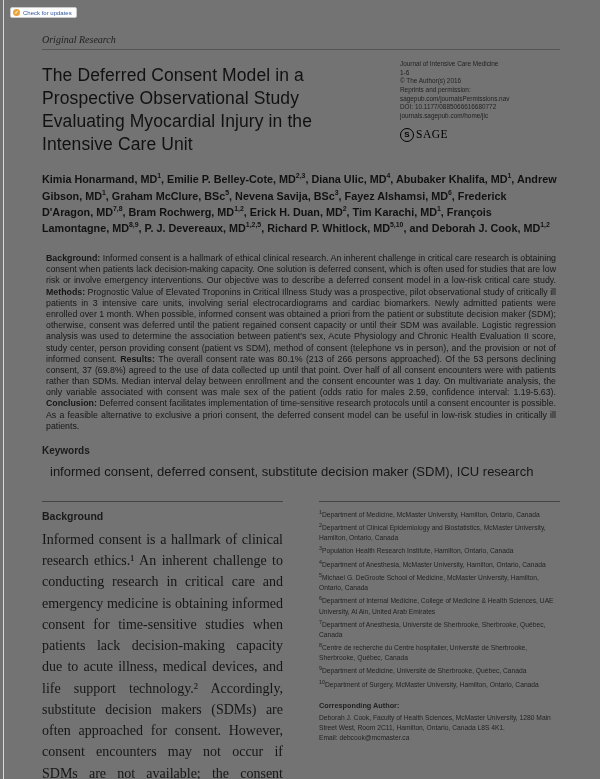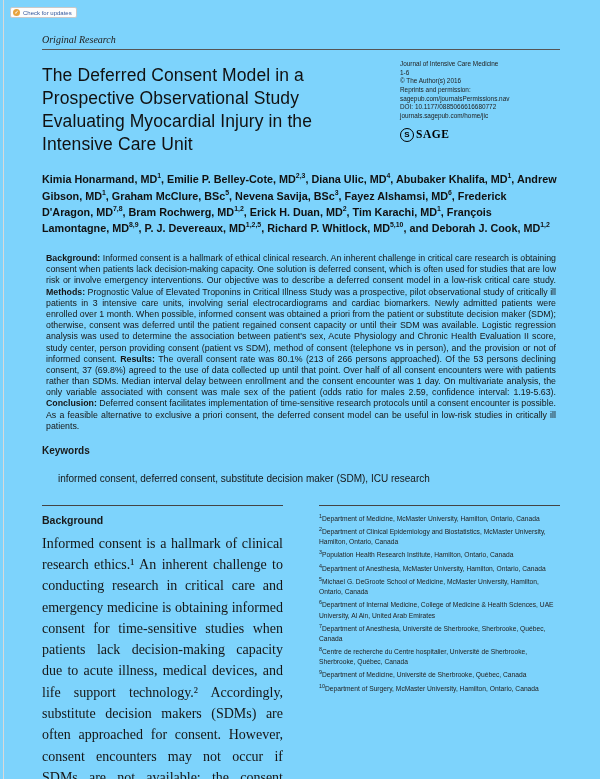--- a/index.html
+++ b/index.html
@@ -1,48 +1,48 @@
 <!DOCTYPE html>
 <html><head>
 <meta charset="utf-8">
 <style>
   html,body{margin:0;padding:0;background:#ffffff;}
-  .page{position:relative;width:600px;height:779px;background:#7dd3fc;box-sizing:border-box;
+  .page{position:relative;width:600px;height:779px;background:#737373;box-sizing:border-box;
         padding:34px 40px 16px 42px;font-family:"Liberation Sans",sans-serif;color:#1a1a1a;overflow:hidden;}
   .page-edge{position:absolute;left:3px;top:0;bottom:0;width:1px;background:#d9d9d9;}
 
   .updates-badge{position:absolute;top:7px;left:10px;display:inline-flex;align-items:center;gap:3px;
         border:1px solid #c9c9c9;border-radius:2px;padding:1px 4px 1px 2px;font-size:6px;
         color:#33589e;background:#fdfdfd;cursor:pointer;}
   .updates-badge .mark{width:7px;height:7px;border-radius:50%;background:#e8a33d;color:#fff;
         font-size:5px;line-height:7px;text-align:center;display:inline-block;font-weight:bold;}
 
   .article-type{font-family:"Liberation Serif",serif;font-style:italic;font-size:10px;color:#222;}
   .top-rule{border:none;border-top:1px solid #555;margin:4px 0 0 0;}
 
   .header-row{display:flex;margin-top:8px;}
   .title{flex:1;font-size:17.5px;font-weight:normal;line-height:1.32;margin:6px 16px 0 0;max-width:396px;letter-spacing:.1px;color:#111;}
   .journal-block{width:160px;font-size:6.4px;line-height:1.35;color:#222;padding-top:2px;}
   .journal-block .jline{white-space:nowrap;}
   .sage-logo{display:flex;align-items:center;margin-top:7px;}
   .sage-circle{display:inline-flex;width:12px;height:12px;border:1.4px solid #000;border-radius:50%;
         align-items:center;justify-content:center;font-weight:bold;font-size:8px;color:#000;}
-  .sage-word{font-family:"Liberation Serif",serif;font-weight:bold;font-size:11.5px;letter-spacing:.5px;margin-left:2px;color:#000;}
+  .sage-word{font-family:"Liberation Serif",serif;font-weight:normal;font-size:11.5px;letter-spacing:.5px;margin-left:2px;color:#000;}
 
   .authors{margin-top:15px;font-size:10.8px;font-weight:bold;line-height:1.5;max-width:524px;color:#111;}
   .authors sup{font-size:64%;}
 
   .abstract{margin-top:17px;}
   .abstract h2{font-size:10.5px;font-weight:bold;margin:0 0 6px 0;}
   .abstract p{margin:4px;font-size:8.8px;line-height:1.27;text-align:justify;color:#161616;}
   .abstract b{font-weight:bold;}
 
   .keywords{margin-top:13px;}
   .keywords h2{font-size:10px;font-weight:bold;margin:0 0 4px 0;}
-  .keywords p{margin:16px;font-size:10px;line-height:1.3;color:#161616;}
+  .keywords p{margin:8px;font-size:13px;line-height:1.3;color:#161616;}
 
   .columns{display:flex;gap:36px;margin-top:20px;}
   .col{flex:1;min-width:0;}
   .section-heading{border-top:1px solid #444;padding-top:8px;font-size:10.5px;font-weight:bold;margin:0 0 7px 0;}
   .body-text{font-family:Liberation Serif, serif;font-size:14px;line-height:1.52;text-align:justify;margin:0;color:#161616;}
 
   .affiliations{border-top:1px solid #444;padding-top:6px;font-size:6.7px;line-height:1.5;color:#222;}
   .affiliations .aff{margin-bottom:1px;}
   .affiliations sup{font-size:80%;}
   .corresponding{margin-top:11px;font-size:6.7px;line-height:1.5;color:#222;}
@@ -104,15 +104,20 @@
           <div class="aff"><sup>2</sup>Department of Clinical Epidemiology and Biostatistics, McMaster University, Hamilton, Ontario, Canada</div>
           <div class="aff"><sup>3</sup>Population Health Research Institute, Hamilton, Ontario, Canada</div>
           <div class="aff"><sup>4</sup>Department of Anesthesia, McMaster University, Hamilton, Ontario, Canada</div>
           <div class="aff"><sup>5</sup>Michael G. DeGroote School of Medicine, McMaster University, Hamilton, Ontario, Canada</div>
           <div class="aff"><sup>6</sup>Department of Internal Medicine, College of Medicine &amp; Health Sciences, UAE University, Al Ain, United Arab Emirates</div>
           <div class="aff"><sup>7</sup>Department of Anesthesia, Université de Sherbrooke, Sherbrooke, Québec, Canada</div>
           <div class="aff"><sup>8</sup>Centre de recherche du Centre hospitalier, Université de Sherbrooke, Sherbrooke, Québec, Canada</div>
           <div class="aff"><sup>9</sup>Department of Medicine, Université de Sherbrooke, Québec, Canada</div>
           <div class="aff"><sup>10</sup>Department of Surgery, McMaster University, Hamilton, Ontario, Canada</div>
         </div>
+      <div class="corresponding">
+        <h3>Corresponding Author:</h3>
+        <p>Deborah J. Cook, Faculty of Health Sciences, McMaster University, 1280 Main Street West, Room 2C11, Hamilton, Ontario, Canada L8S 4K1.</p>
+        <p class="email">Email: debcook@mcmaster.ca</p>
+      </div>
     </div>
   </div>
 </div>
 
 </body></html>

